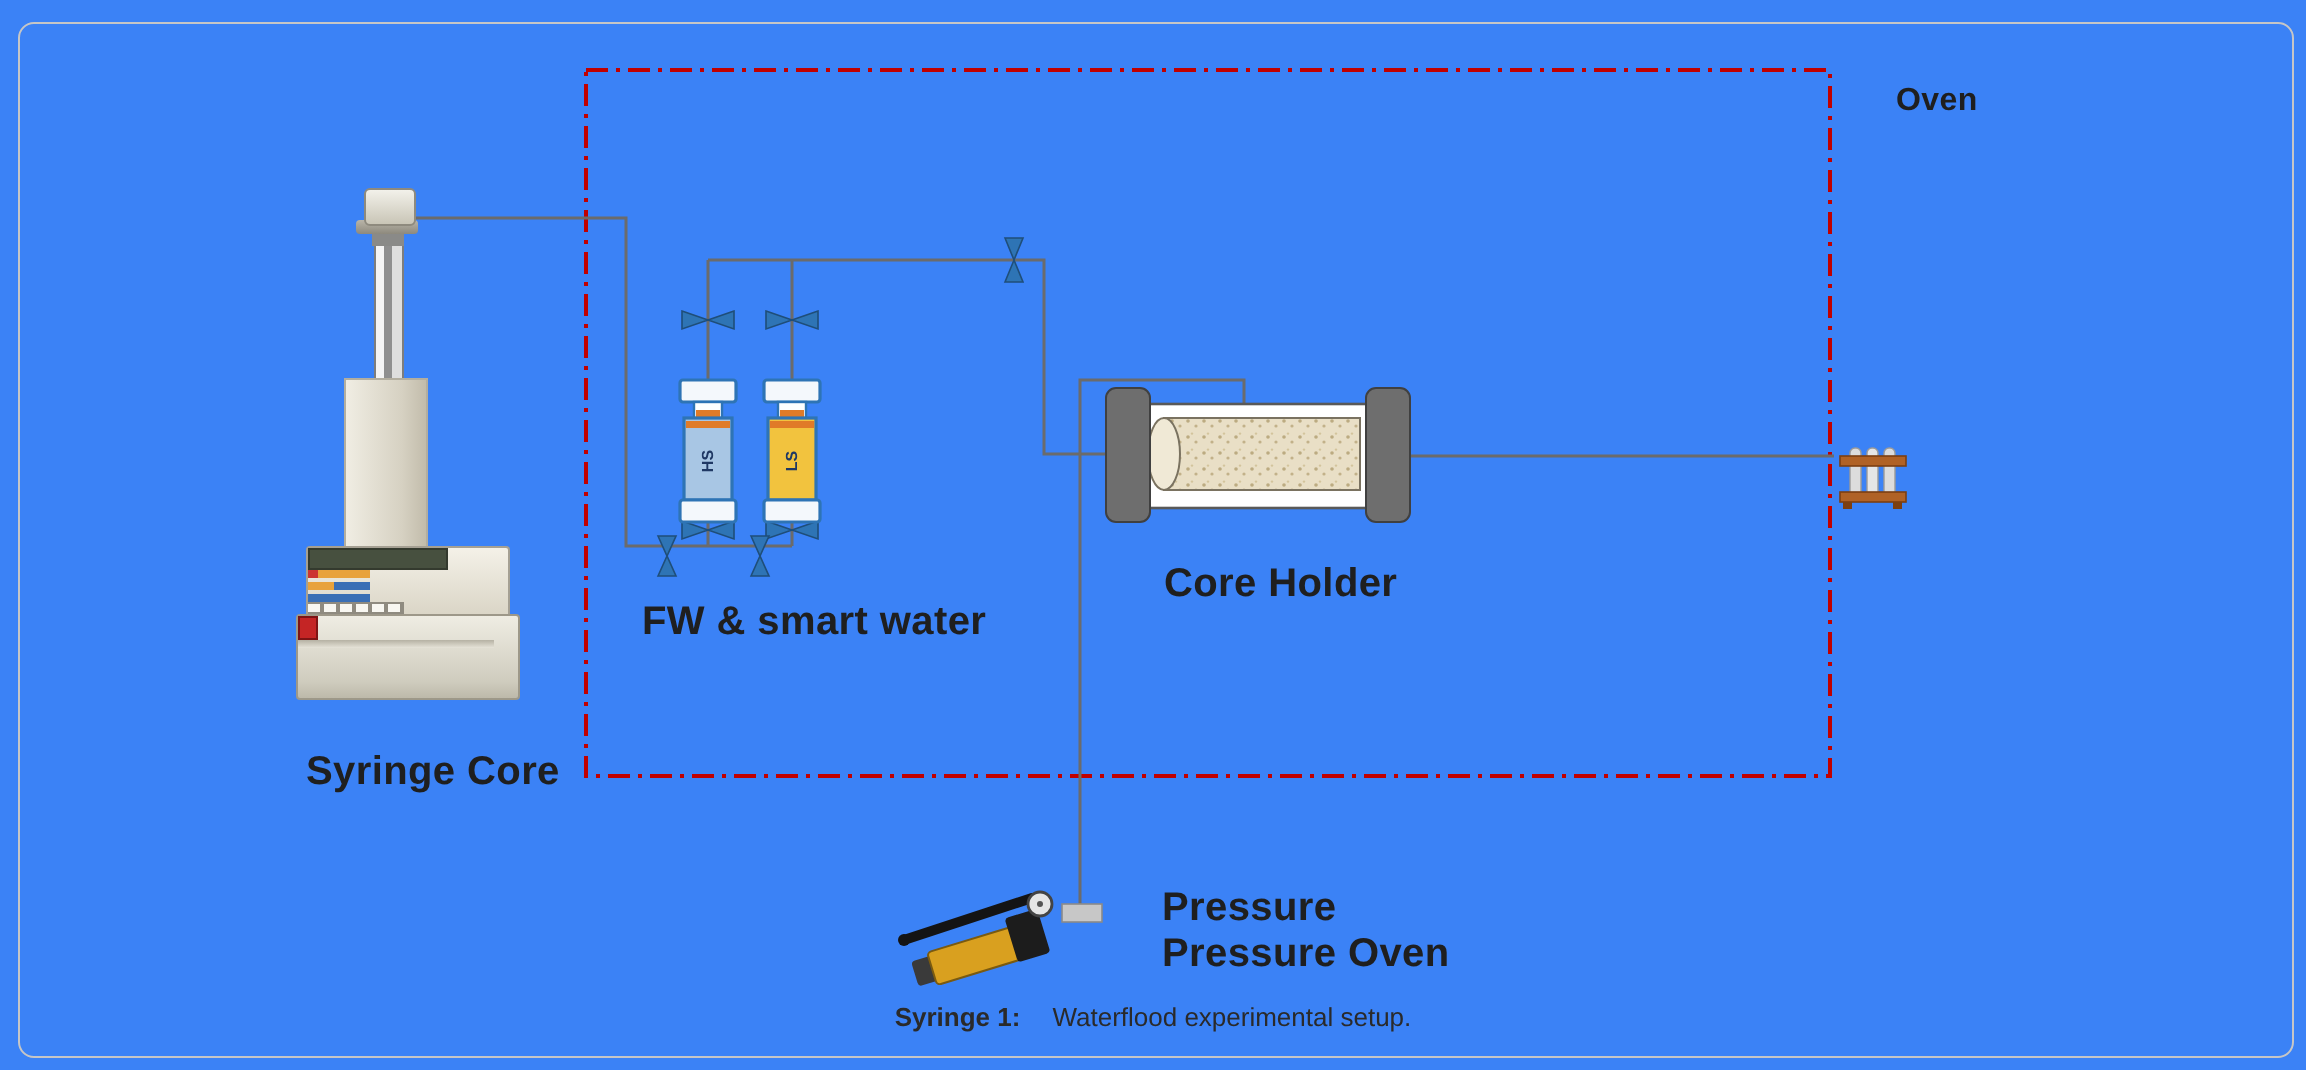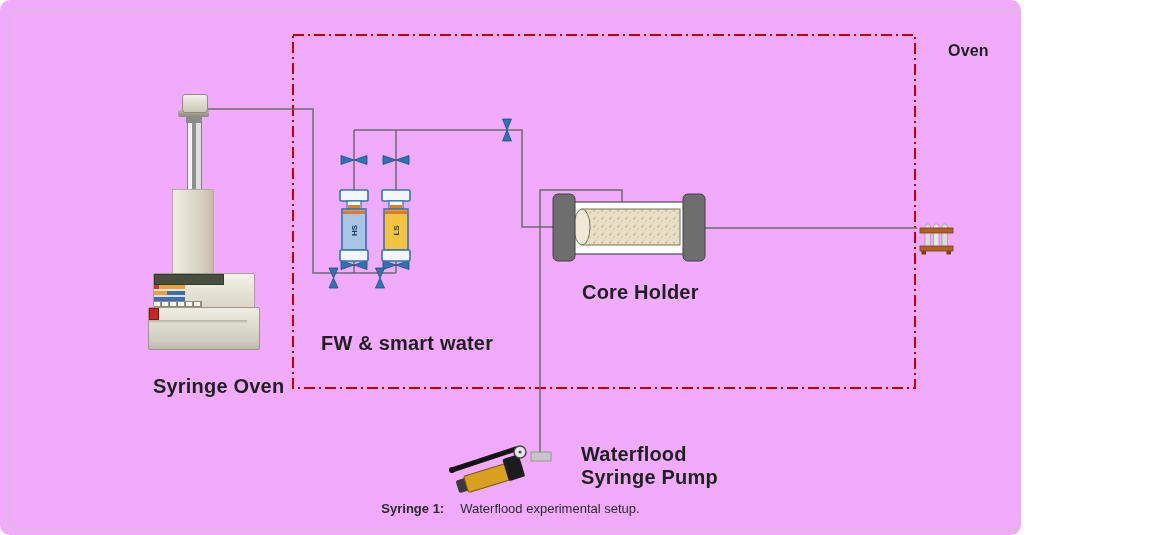--- a/index.html
+++ b/index.html
@@ -1,19 +1,18 @@
 <!DOCTYPE html>
 <html><head>
 <meta charset="utf-8">
 <style>
   html,body{margin:0;padding:0;background:#fff;}
   #stage{
-    position:relative;width:1021px;height:535px;background:#f0abfc;overflow:hidden;
+    position:relative;width:1153px;height:535px;background:#3b82f6;overflow:hidden;
     font-family:"Liberation Sans",sans-serif;
-    border-radius:10px;
   }
   .frame{
     position:absolute;left:9px;top:11px;width:1136px;height:516px;
     border:1px solid #c6c6c6;border-radius:8px;
   }
   svg.diagram{position:absolute;left:0;top:0;z-index:1;}
   .lbl{
     position:absolute;z-index:3;color:#1f1f1f;font-weight:bold;
     font-size:20px;letter-spacing:.2px;white-space:nowrap;
   }
@@ -160,25 +159,25 @@
       <div class="p-keys-left"></div>
       <div class="p-keys-right"></div>
     </div>
     <div class="p-base">
       <div class="p-power"></div>
       <div class="p-strip"></div>
     </div>
   </div>
 
   <div class="lbl oven" style="left:948px;top:42px;">Oven</div>
-  <div class="lbl" style="left:153px;top:375px;">Syringe Oven</div>
-  <div class="lbl" style="left:321px;top:300px;margin-top:32px;">FW &amp; smart water</div>
+  <div class="lbl" style="left:153px;top:375px;">Syringe Core</div>
+  <div class="lbl" style="left:321px;top:300px;">FW &amp; smart water</div>
   <div class="lbl" style="left:582px;top:281px;">Core Holder</div>
   <div class="lbl two-line" style="left:581px;top:443px;">
-    <div>Waterflood</div>
-    <div>Syringe Pump</div>
+    <div>Pressure</div>
+    <div>Pressure Oven</div>
   </div>
 
   <div class="caption">
     <span class="cap-prefix">Syringe 1:</span><span class="cap-text">Waterflood experimental setup.</span>
   </div>
 
 </div>
 
 </body></html>

